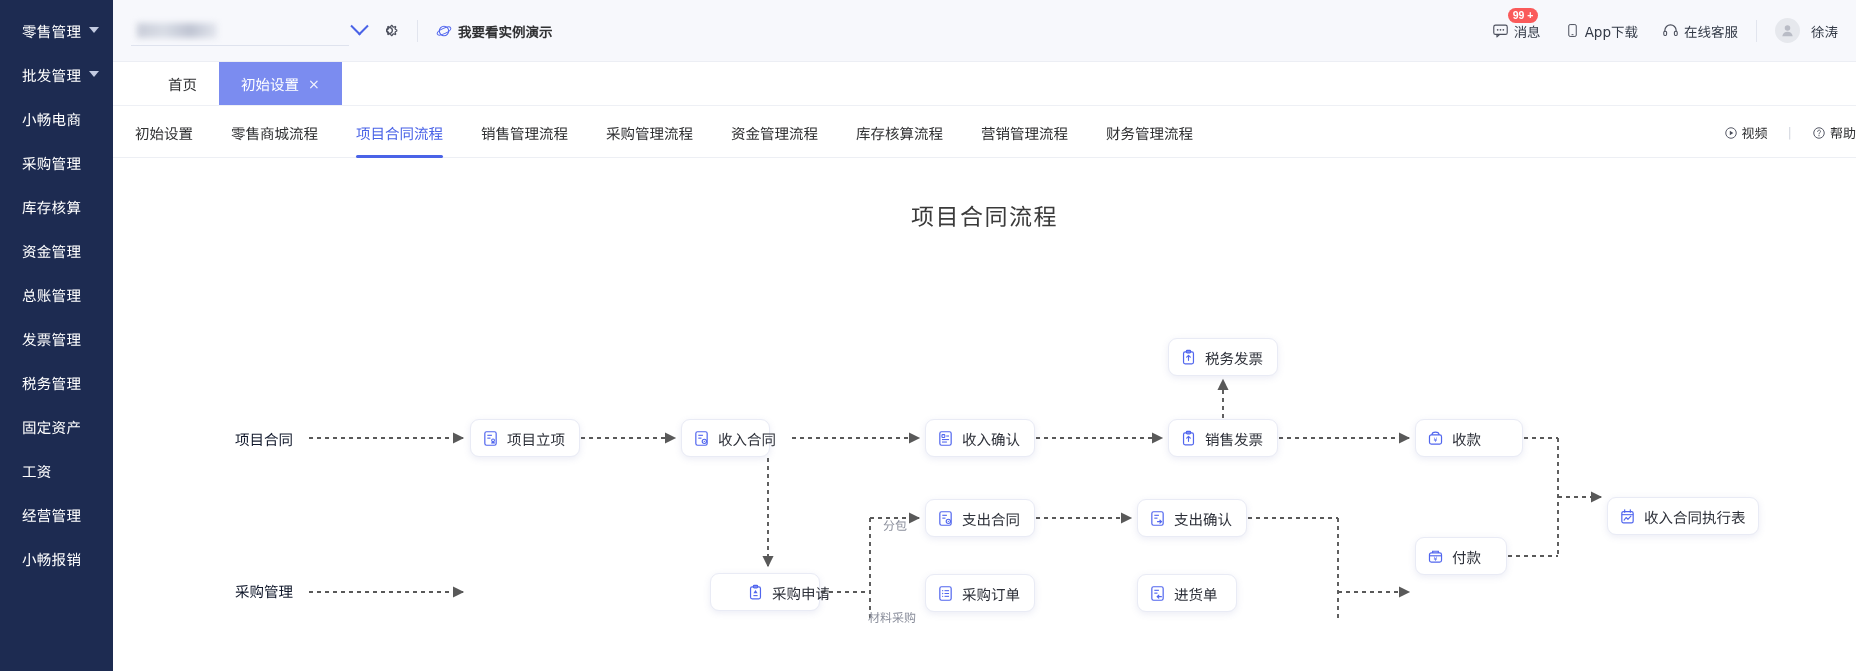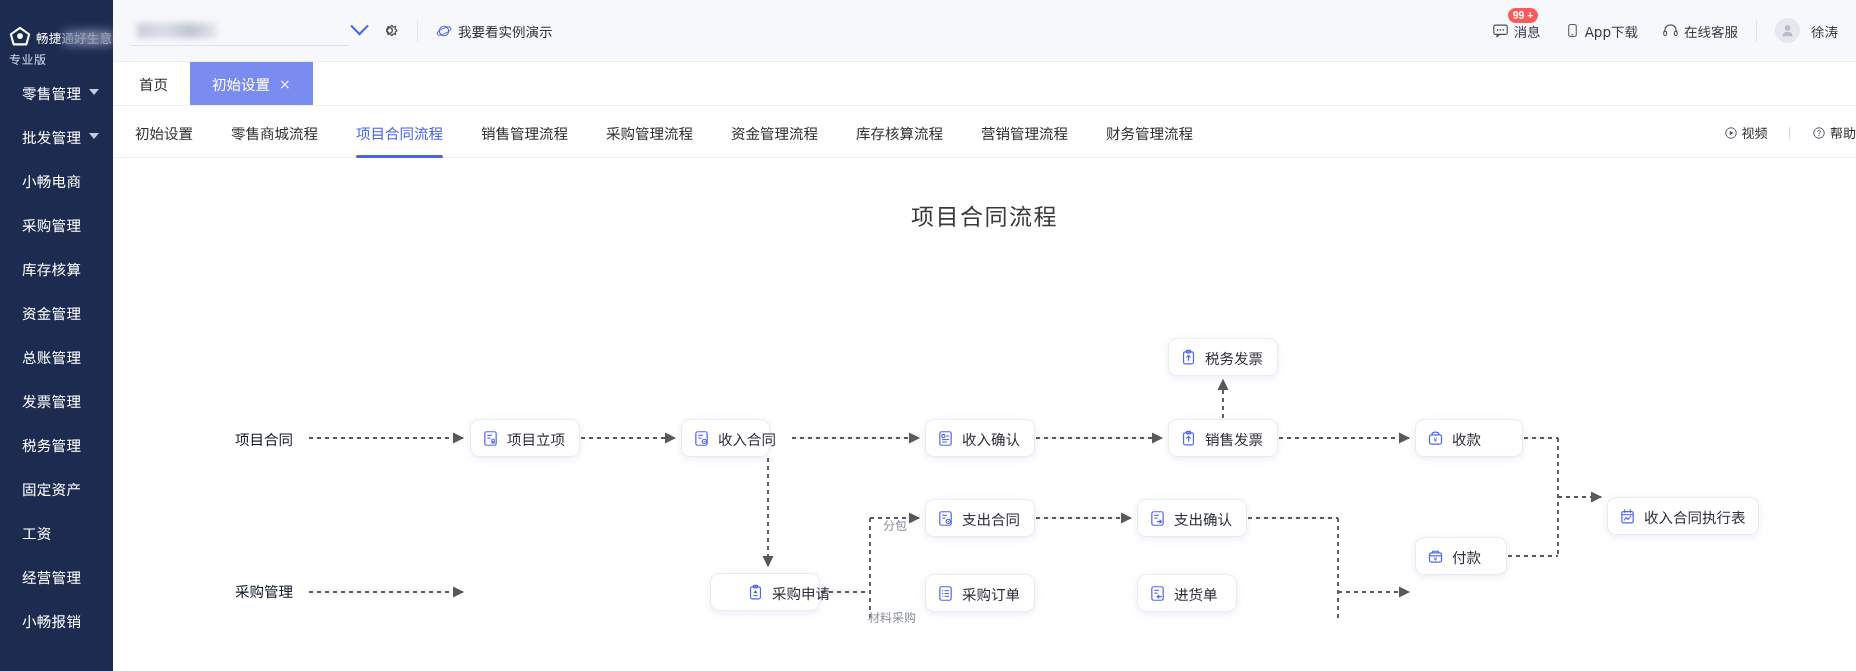--- a/index.html
+++ b/index.html
@@ -78,20 +78,21 @@
     border-right: 2px solid #4a63e7; border-bottom: 2px solid #4a63e7;
     transform: rotate(45deg) translate(-3px,-3px);
     cursor:pointer;
   }
   .gear { width: 19px; height: 19px; cursor: pointer; }
   .vbar { width:1px; height:22px; background:#e2e5ee; margin: 0 18px; }
   .demo-link {
     display: flex; align-items: center; gap: 6px;
     color: #303133; font-size: 13.5px; cursor: pointer;
     font-family:"DejaVu Sans",sans-serif;
+    font-weight:bold;
   }
   .spacer { flex: 1 1 auto; }
   .hdr-item {
     display: flex; align-items: center; gap: 5px;
     font-size: 13.5px; color: #333a47; margin-left: 24px; cursor: pointer;
     position: relative; font-family:"DejaVu Sans",sans-serif;
   }
   .badge {
     position: absolute; top: -13px; left: 16px;
     background: #fa5a5a; color:#fff; font-size: 10.5px;
@@ -101,21 +102,21 @@
   }
   .avatar {
     width: 25px; height: 25px; border-radius: 50%;
     background: #e6e8ed; display:flex; align-items:center; justify-content:center;
     margin-right: 6px;
   }
 
   
   .tabstrip {
     height: 44px; flex: 0 0 44px; background: #fff;
-    display: flex; align-items: stretch; padding-left: 4px;
+    display: flex; align-items: stretch; padding-left: 33px;
     border-bottom: 1px solid #eef0f5;
   }
   .ptab {
     display: flex; align-items: center; justify-content: center;
     padding: 0 22px; font-size: 14.5px; color: #303133; cursor: pointer;
     font-family:"DejaVu Sans",sans-serif;
   }
   .ptab.active { background: #7b8cf0; color: #fff; }
   .ptab .xclose { margin-left: 9px; font-size: 14px; opacity:.92; }
 
@@ -180,33 +181,20 @@
     position: absolute; font-size: 12px; color: #8b8f9c;
     font-family:"DejaVu Sans",sans-serif; white-space: nowrap;
   }
 </style>
 </head>
 <body>
 
 <div class="app">
 
   <aside class="sidebar">
-    <div class="logo-wrap">
-      <div class="logo-row">
-        <span class="logo-mark">
-          <svg viewBox="0 0 24 24" width="22" height="22">
-            <path d="M12 2 L22 9 L19 20 L5 20 L2 9 Z" fill="none" stroke="#ffffff" stroke-width="2.3" stroke-linejoin="round"></path>
-            <circle cx="12" cy="11" r="3.1" fill="#ffffff"></circle>
-          </svg>
-        </span>
-        <span class="logo-text">畅捷通好生意</span>
-      </div>
-      <div class="logo-blur"></div>
-      <div class="logo-sub">专业版</div>
-    </div>
 
     <nav class="side-menu" id="side-menu">
         <div class="side-item">
           <span>零售管理</span>
           <span class="caret"></span>
         </div>
         <div class="side-item">
           <span>批发管理</span>
           <span class="caret"></span>
         </div>

